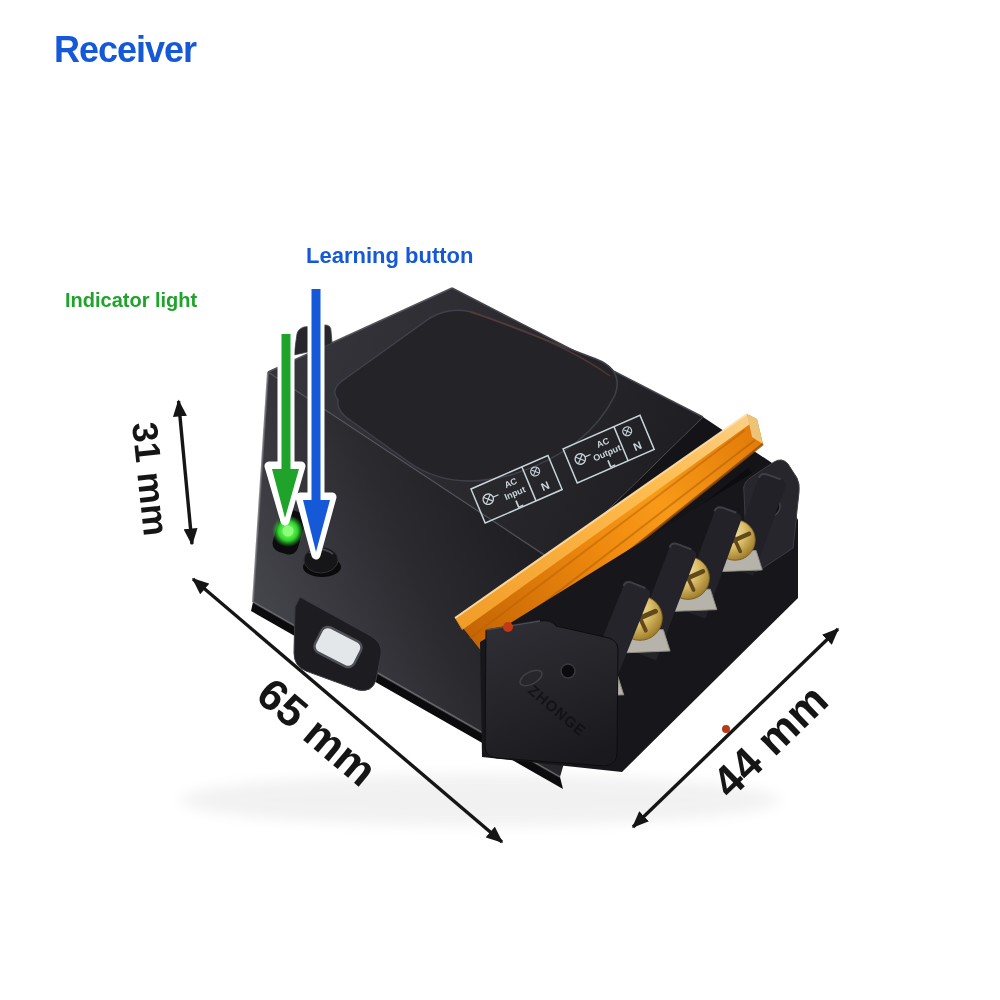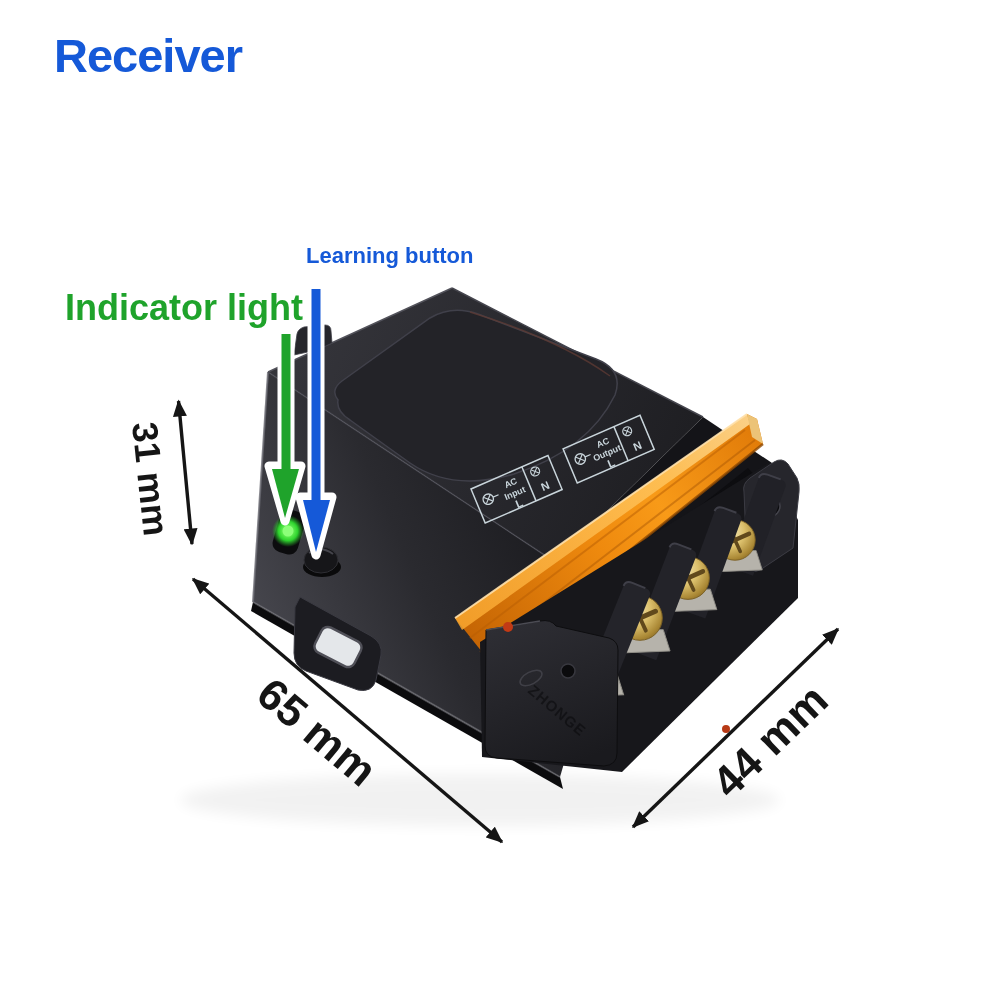--- a/index.html
+++ b/index.html
@@ -9,23 +9,23 @@
     --background:#ffffff;
   }
   html,body{margin:0;padding:0;}
   body{background:#f4f4f4;font-family:"Liberation Sans",sans-serif;}
   .stage{
     position:relative;width:1000px;height:1000px;background:var(--background);
     overflow:hidden;
   }
   .stage svg{position:absolute;left:0;top:0;}
   .lbl{position:absolute;font-weight:bold;white-space:nowrap;line-height:1;}
-  .title{left:54px;top:32px;font-size:47px;color:var(--accent_blue);letter-spacing:-1px;}
+  .title{left:54px;top:32px;font-size:36px;color:var(--accent_blue);letter-spacing:-1px;}
   .callout-blue{left:306px;top:245px;font-size:22px;color:var(--accent_blue);}
-  .callout-green{left:65px;top:290px;font-size:36px;color:var(--accent_green);}
+  .callout-green{left:65px;top:290px;font-size:20px;color:var(--accent_green);}
   .dim{color:var(--dim_black);}
   .dim-31{left:150px;top:479px;font-size:36px;transform:translate(-50%,-50%) rotate(84deg);}
   .dim-65{left:317px;top:732px;font-size:44px;transform:translate(-50%,-50%) rotate(40deg);}
   .dim-44{left:770px;top:741px;font-size:44px;transform:translate(-50%,-50%) rotate(-44deg);}
   .fill-blue{fill:var(--accent_blue);}
   .stroke-blue{stroke:var(--accent_blue);}
   .fill-green{fill:var(--accent_green);}
   .stroke-green{stroke:var(--accent_green);}
   .fill-dim{fill:var(--dim_black);}
   .stroke-dim{stroke:var(--dim_black);}

